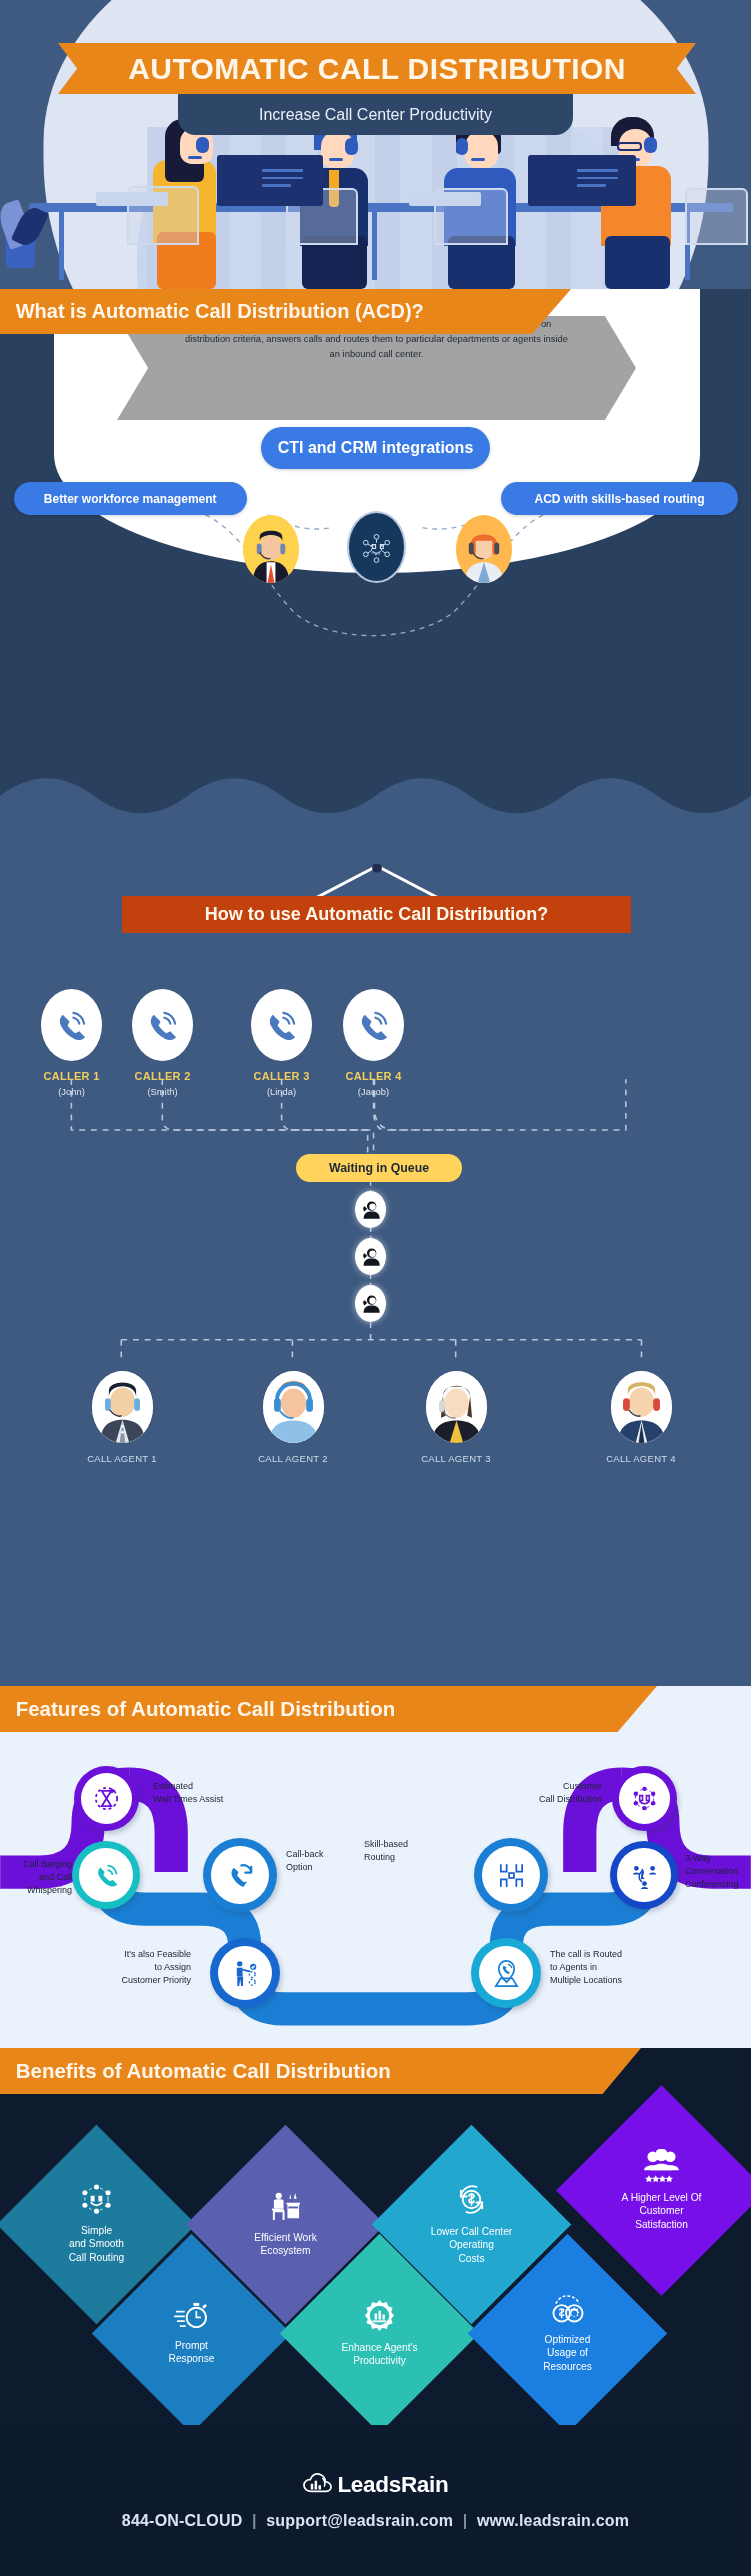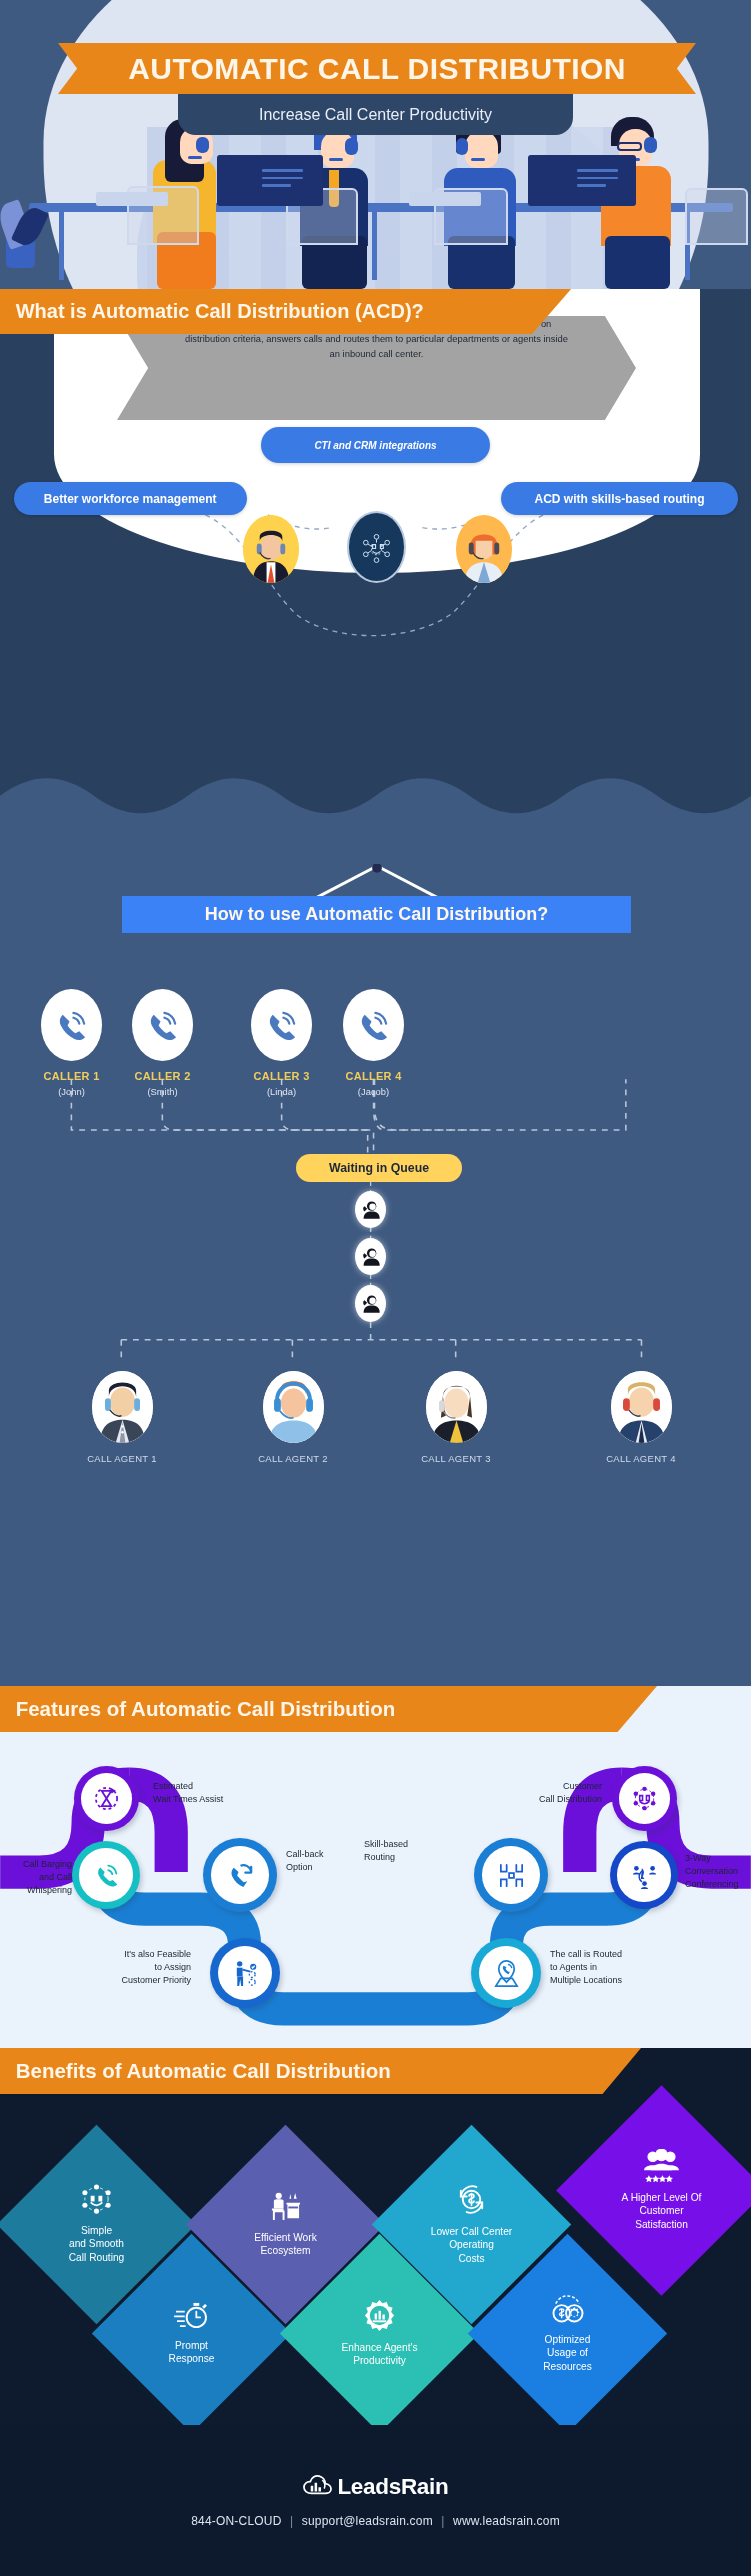--- a/index.html
+++ b/index.html
@@ -171,21 +171,21 @@
   }
   .pill {
     position: absolute;
     background: #3a7ae4;
     border-radius: 21.5px;
     display: flex; align-items: center; justify-content: center;
     color: #fff; font-weight: bold;
     z-index: 5;
     box-shadow: 0 1px 3.9px rgba(0,0,0,.18);
   }
-  #pill-cti { left: 261px; top: 138px; width: 229px; height: 36px; font-size: 10px; font-style: italic; }
+  #pill-cti { left: 261px; top: 138px; width: 229px; height: 42px; font-size: 16px; }
   #pill-better { left: 13.7px; top: 193px; width: 233px; height: 33px; font-size: 12px; }
   #pill-skills { left: 501px; top: 193px; width: 237px; height: 33px; font-size: 12px; }
 
   .avatar-oval {
     position: absolute;
     border-radius: 50%;
     overflow: hidden;
     z-index: 4;
   }
   #av-man { left: 243px; top: 226px; width: 56px; height: 68px; background: #ffd24d; }
@@ -208,21 +208,21 @@
     position: relative;
     width: 751px;
     height: 822px;
     background: #3f5a80;
     overflow: hidden;
   }
   .hdr-how {
     position: absolute;
     left: 122px; top: 32px;
     width: 509px; height: 37px;
-    background: #3b82f6;
+    background: #c2410c;
     display: flex; align-items: center; justify-content: center;
     z-index: 6;
     text-align: center;
   }
   .hdr-how span { color: #fff6ea; font-size: 18px; font-weight: bold; }
   .hanger { position: absolute; z-index: 5; }
   .caller {
     position: absolute;
     width: 67px; text-align: center;
     z-index: 5;
@@ -374,21 +374,21 @@
     align-items: center; justify-content: center;
   }
   .footer-logo {
     display: flex; align-items: center; gap: 5.9px;
     margin-bottom: 13.7px;
   }
   .footer-logo-text {
     color: #ffffff; font-size: 22.5px; font-weight: bold; letter-spacing: -0.3px;
   }
   .footer-contact {
-    color: #dbe4f0; font-size: 12px; letter-spacing: 0.2px;
+    color: #dbe4f0; font-size: 16px; letter-spacing: 0.2px; font-weight: bold;
   }
   .footer-contact .sep { color: #7b8ca5; margin: 0 4.9px; }
 </style>
 </head>
 <body>
 
 <div class="page">
 
   <div class="hero">
     <div class="hero-blob"></div>

